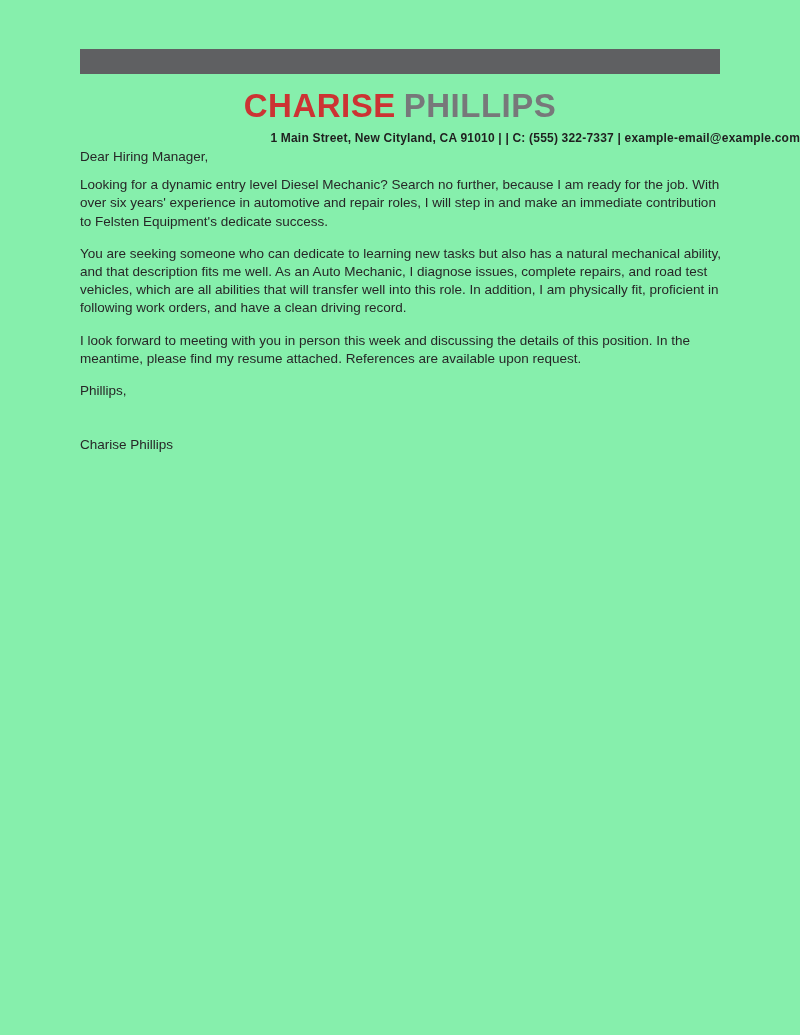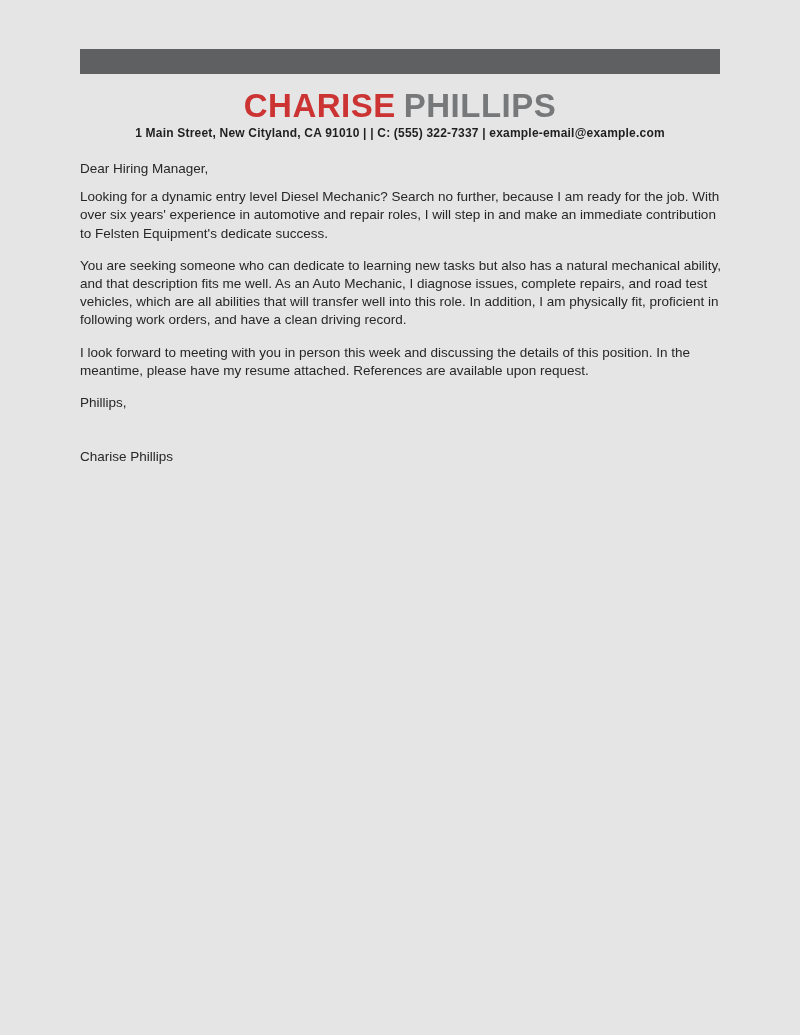--- a/index.html
+++ b/index.html
@@ -4,21 +4,21 @@
 <style>
   html, body {
     margin: 0;
     padding: 0;
     background: #ffffff;
   }
   .page {
     position: relative;
     width: 800px;
     height: 1035px;
-    background: #e5e5e5;
+    background: #86efac;
     font-family: "Liberation Sans", sans-serif;
     overflow: hidden;
   }
   .accent-bar {
     position: absolute;
     left: 80px;
     top: 49px;
     width: 640px;
     height: 25px;
     background: #5f6062;
@@ -34,29 +34,31 @@
     margin: 0;
     font-size: 33px;
     font-weight: bold;
     line-height: 40px;
     letter-spacing: 0.5px;
     white-space: nowrap;
   }
   .name-first { color: #cc3333; }
   .name-last  { color: #77787a; margin-left: 8px; }
   .contact-line {
+    margin-top: 5px;
     font-size: 12px;
     font-weight: bold;
     color: #1f1f1f;
     letter-spacing: 0.2px;
+    text-align: right;
   }
   .letter {
     position: absolute;
     left: 80px;
-    top: 160px;
+    top: 148px;
     width: 642px;
     color: #272727;
     font-size: 13.5px;
     line-height: 18.2px;
   }
   .letter p {
     margin: 0 0 14px 0;
   }
   .letter .salutation { margin-bottom: 10px; }
   .letter .signature  { margin-top: 36px; }
@@ -72,18 +74,18 @@
     <h1 class="candidate-name">
       <span class="name-first">CHARISE</span><span class="name-last">PHILLIPS</span>
     </h1>
     <div class="contact-line">1 Main Street, New Cityland, CA 91010 | | C: (555) 322-7337 | example-email@example.com</div>
   </div>
 
   <div class="letter">
     <p class="salutation">Dear Hiring Manager,</p>
     <p>Looking for a dynamic entry level Diesel Mechanic? Search no further, because I am ready for the job. With over six years' experience in automotive and repair roles, I will step in and make an immediate contribution to Felsten Equipment's dedicate success.</p>
     <p>You are seeking someone who can dedicate to learning new tasks but also has a natural mechanical ability, and that description fits me well. As an Auto Mechanic, I diagnose issues, complete repairs, and road test vehicles, which are all abilities that will transfer well into this role. In addition, I am physically fit, proficient in following work orders, and have a clean driving record.</p>
-    <p>I look forward to meeting with you in person this week and discussing the details of this position. In the meantime, please have my resume attached. References are available upon request.</p>
+    <p>I look forward to meeting with you in person this week and discussing the details of this position. In the meantime, please find my resume attached. References are available upon request.</p>
     <p class="closing">Phillips,</p>
     <p class="signature">Charise Phillips</p>
   </div>
 
 </div>
 
 </body></html>

